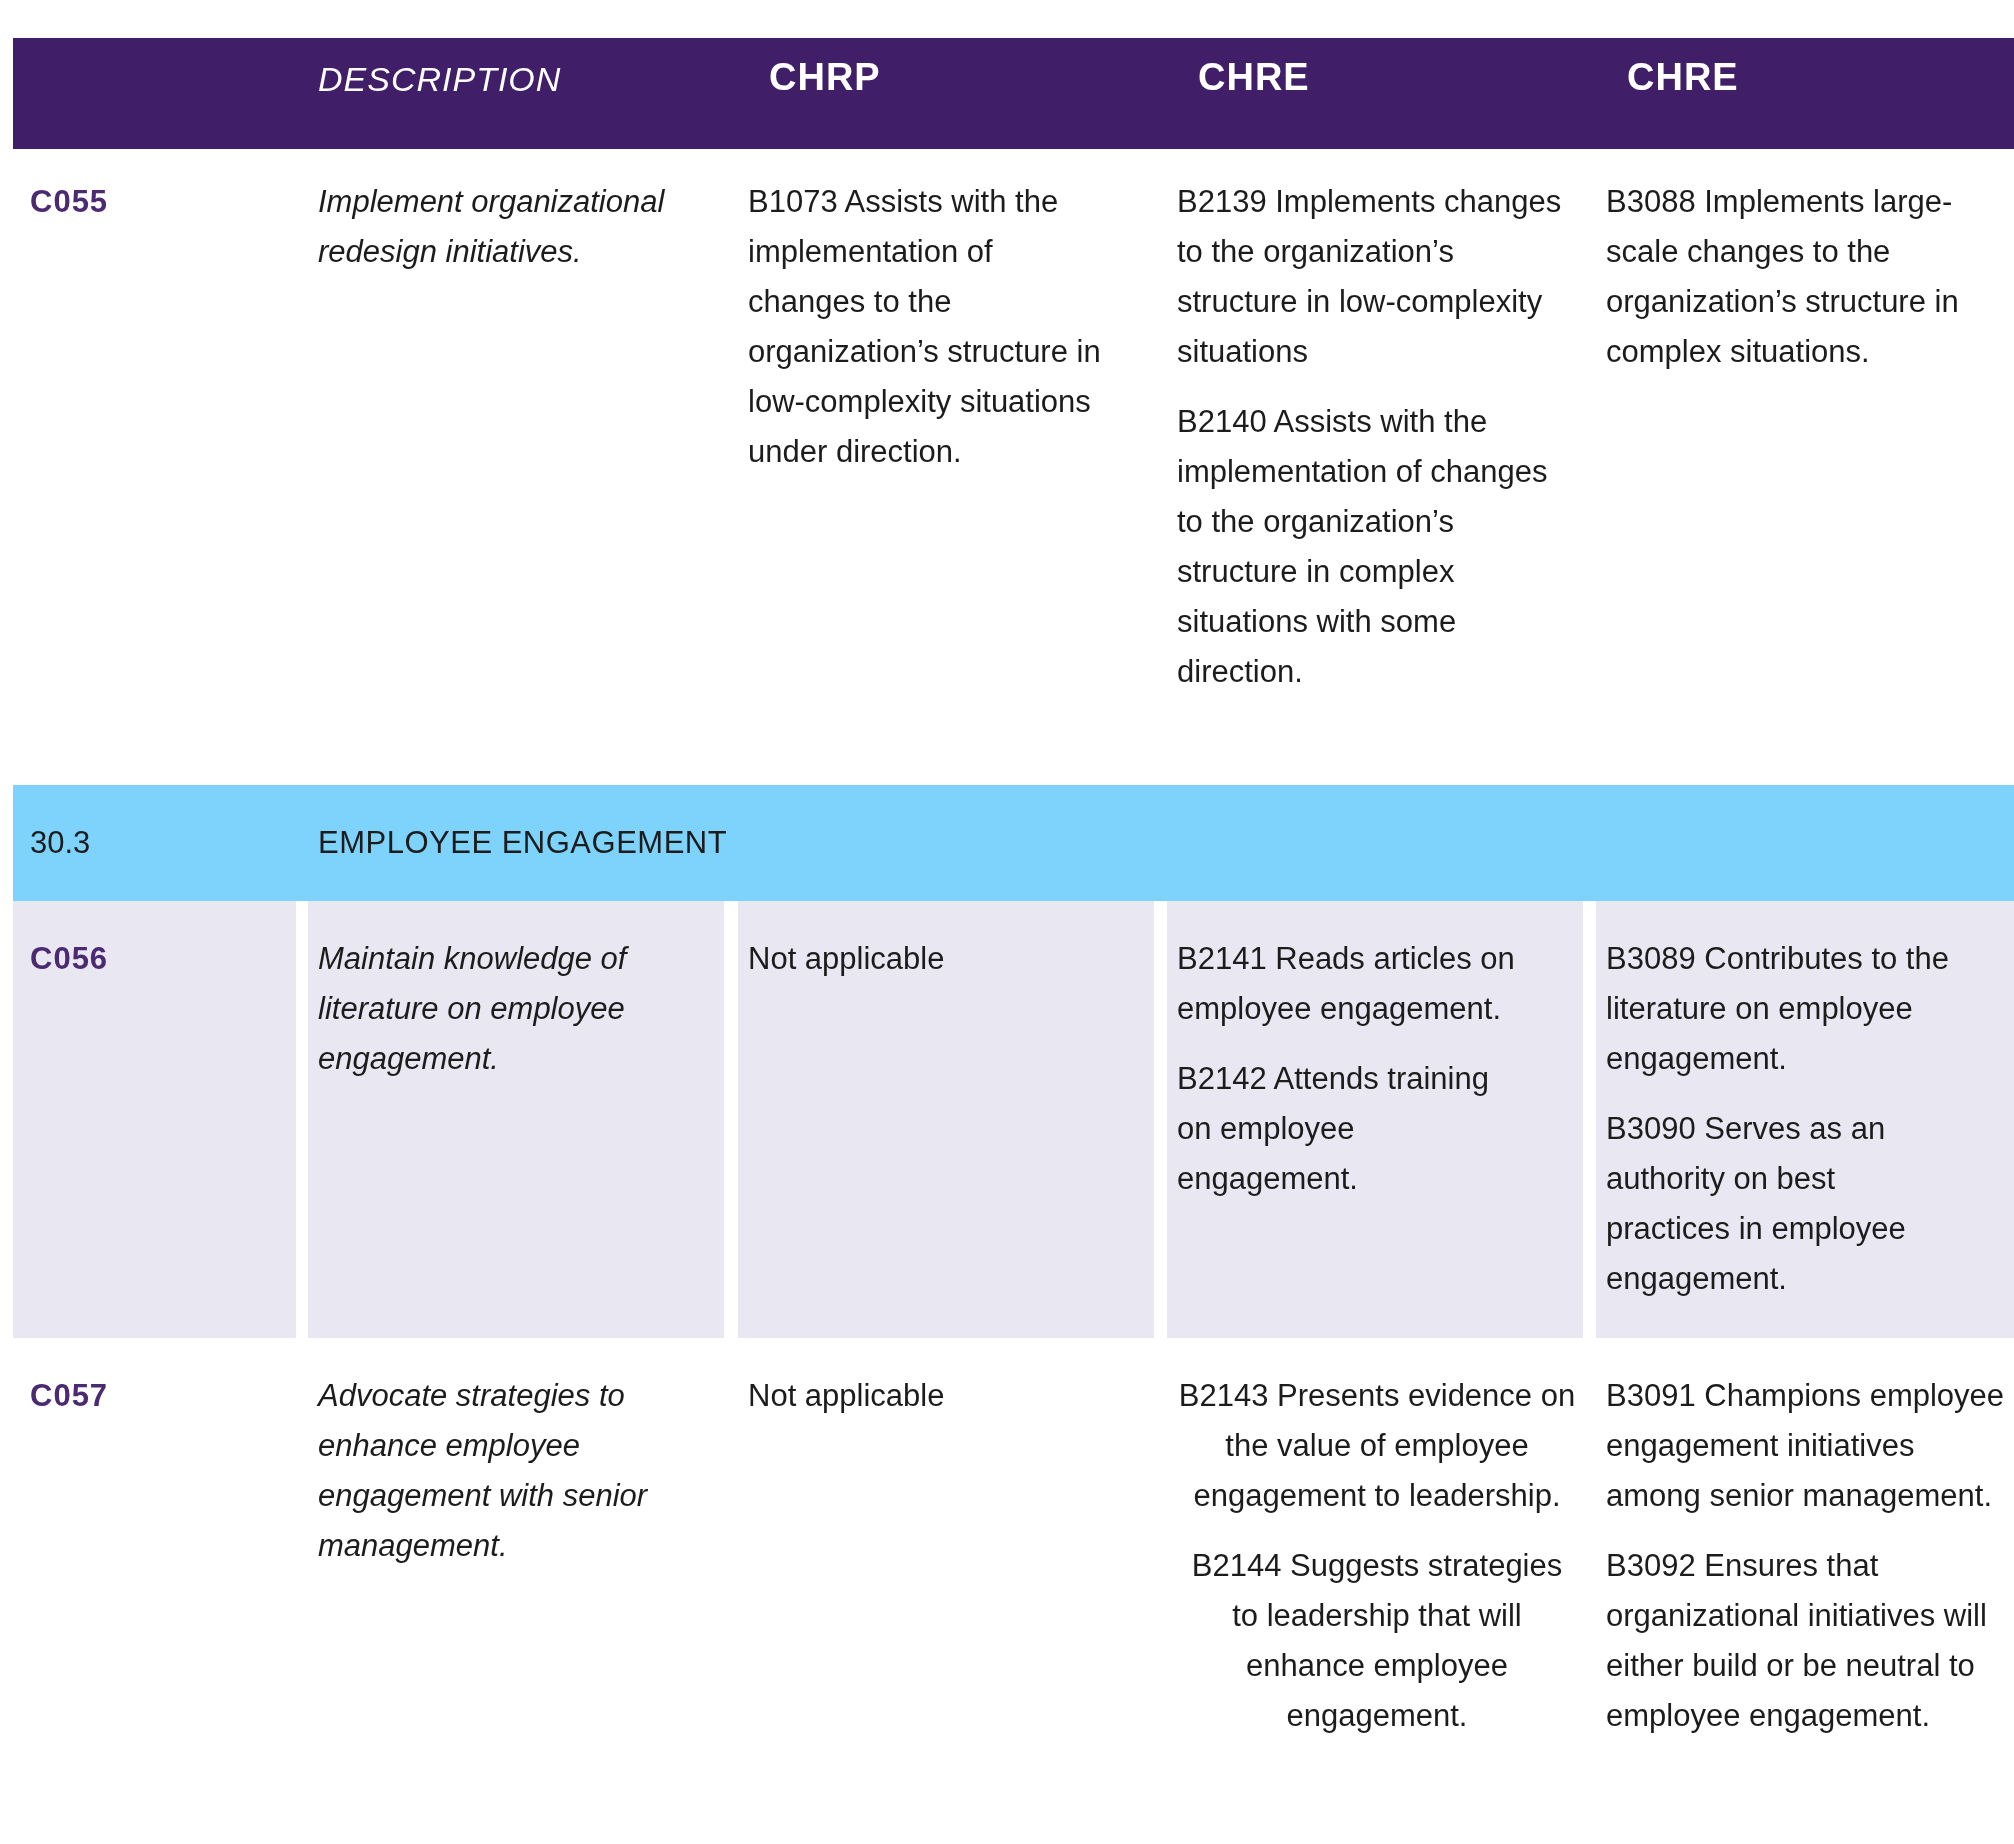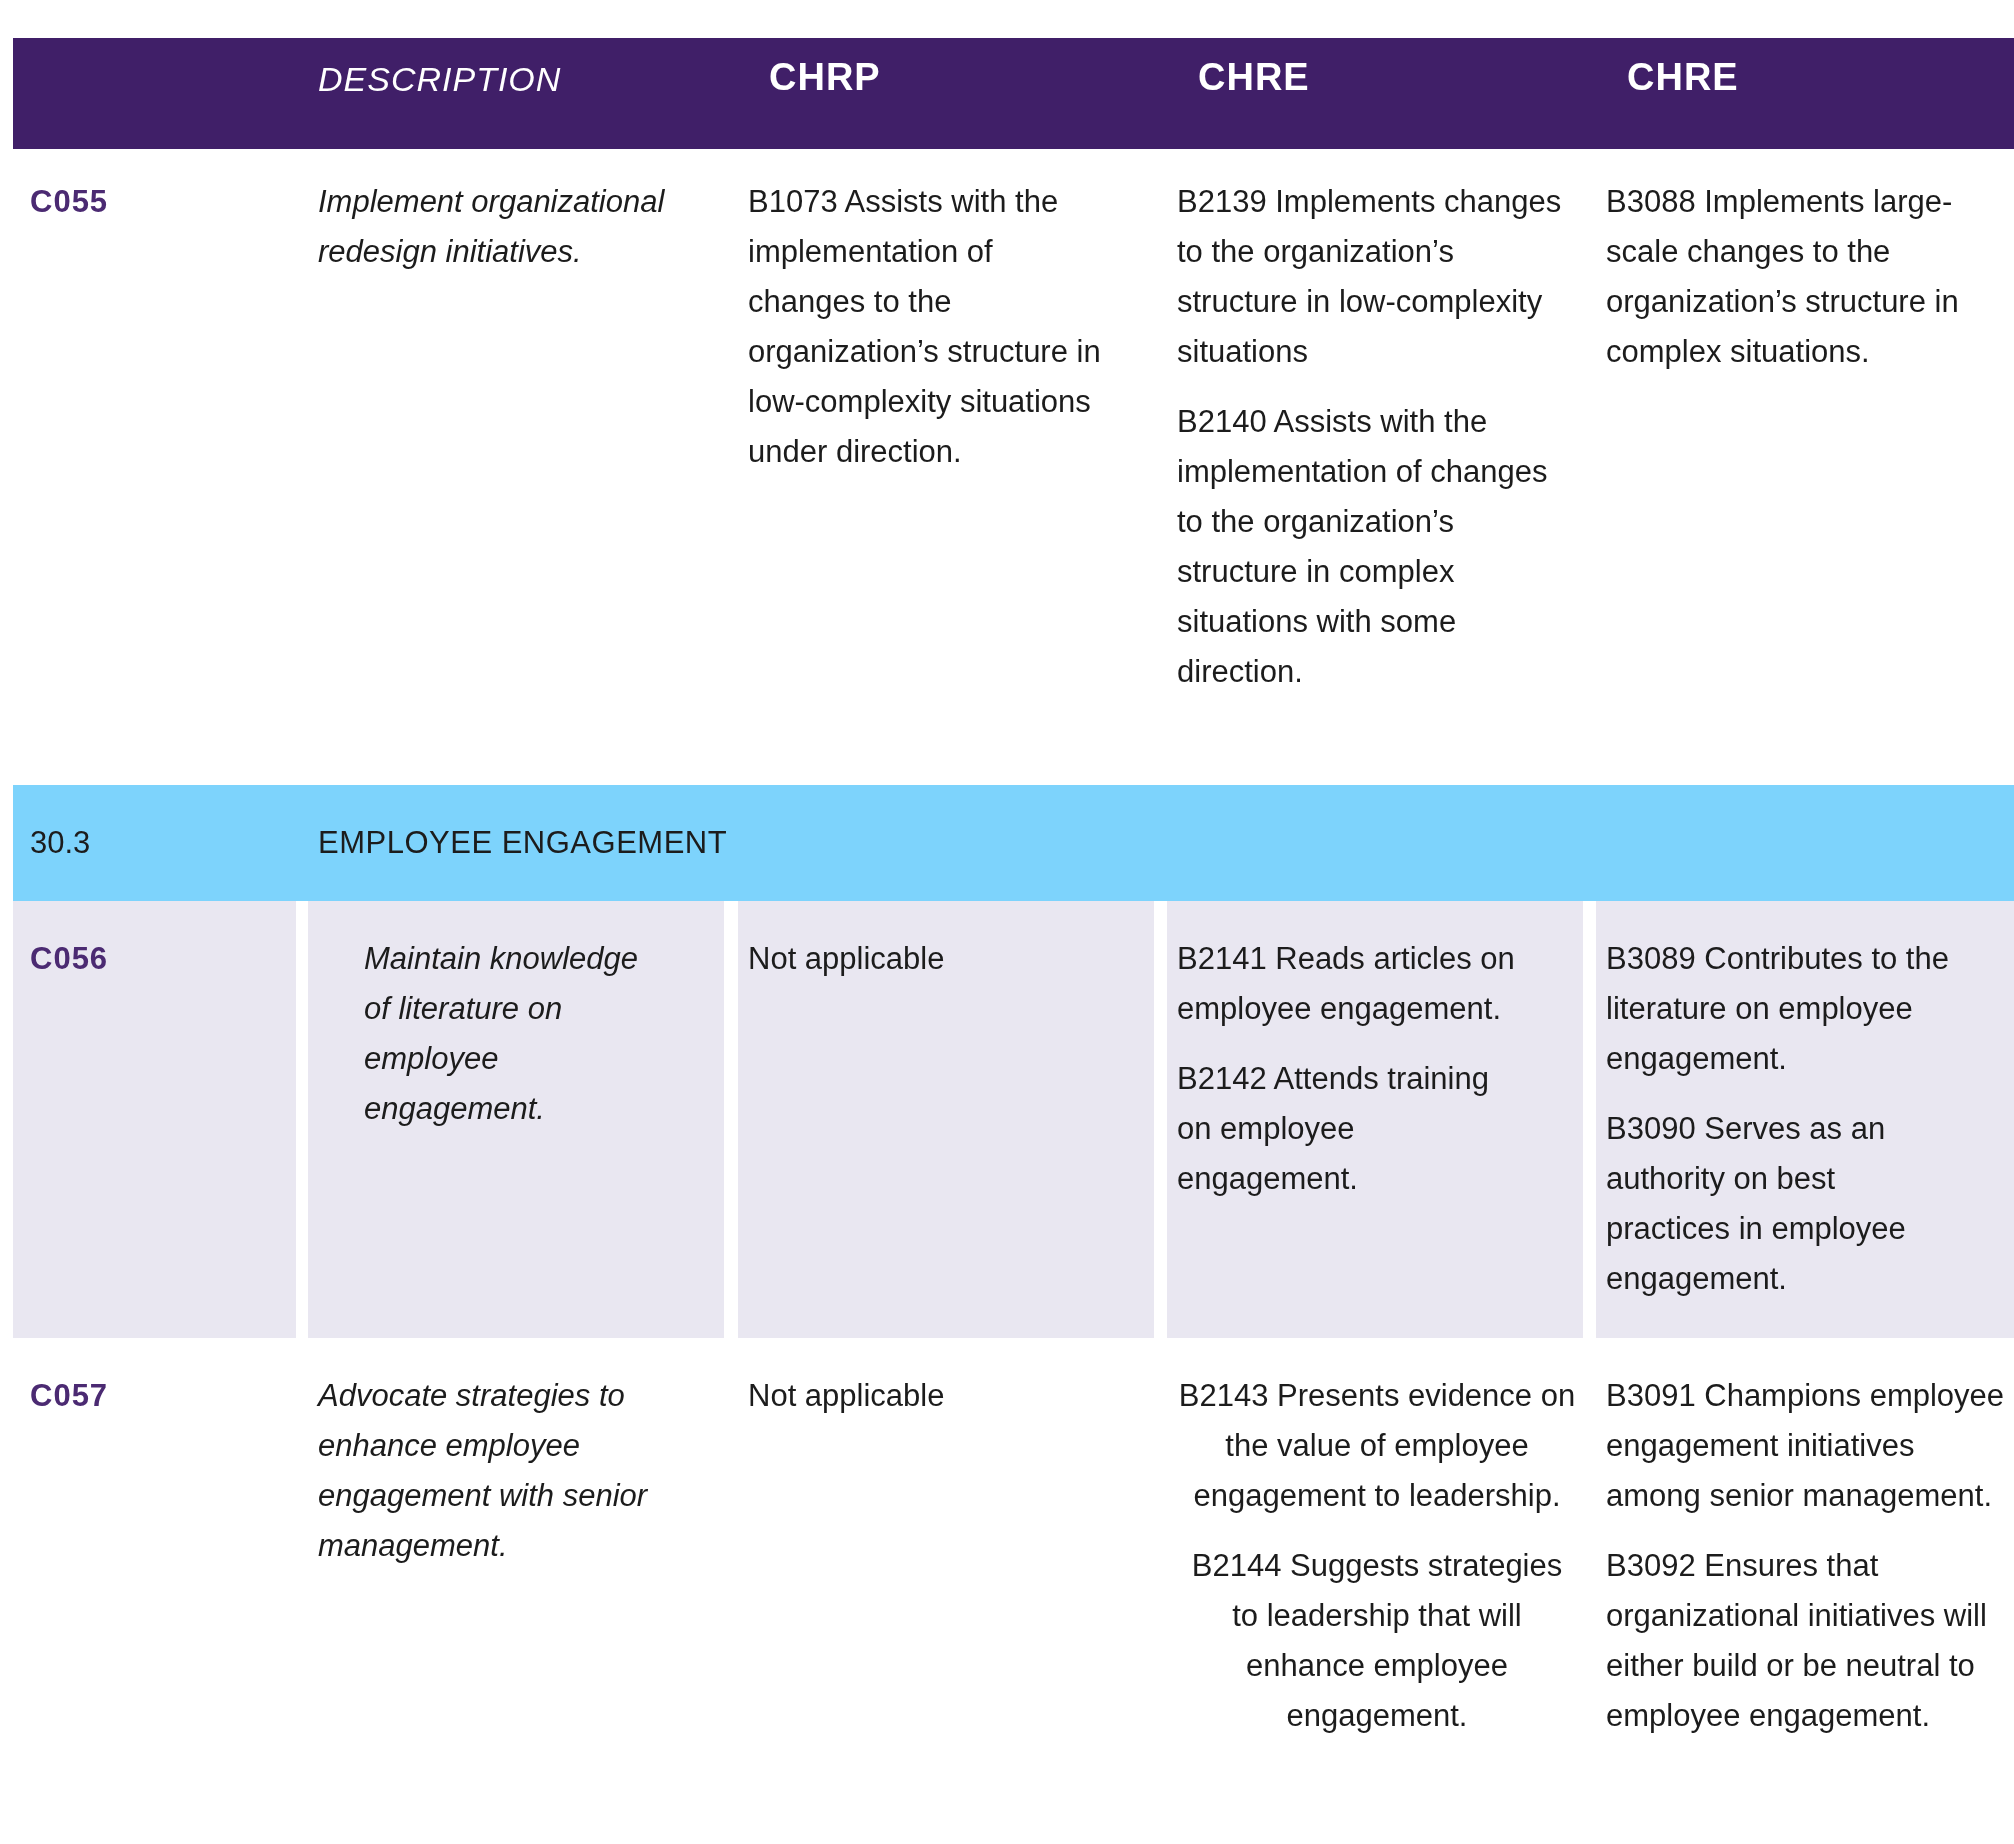--- a/index.html
+++ b/index.html
@@ -85,21 +85,21 @@
 <div class="section">
   <span class="num">30.3</span>
   <span class="title">EMPLOYEE ENGAGEMENT</span>
 </div>
 
 <div class="row shaded" style="top:901px; height:437px;">
   <div class="cell c1">
     <div class="txt code" style="top:33px;">C056</div>
   </div>
   <div class="cell c2">
-    <div class="txt desc" style="top:33px; right:60px;margin-left:46px;">Maintain knowledge of literature on employee engagement.</div>
+    <div class="txt desc" style="top:33px; right:60px;">Maintain knowledge of literature on employee engagement.</div>
   </div>
   <div class="cell c3">
     <div class="txt" style="top:33px;">
       <p class="para">Not applicable</p>
     </div>
   </div>
   <div class="cell c4">
     <div class="txt" style="top:33px;">
       <p class="para">B2141 Reads articles on employee engagement.</p>
       <p class="para" style="margin-right:60px;">B2142 Attends training on employee engagement.</p>

